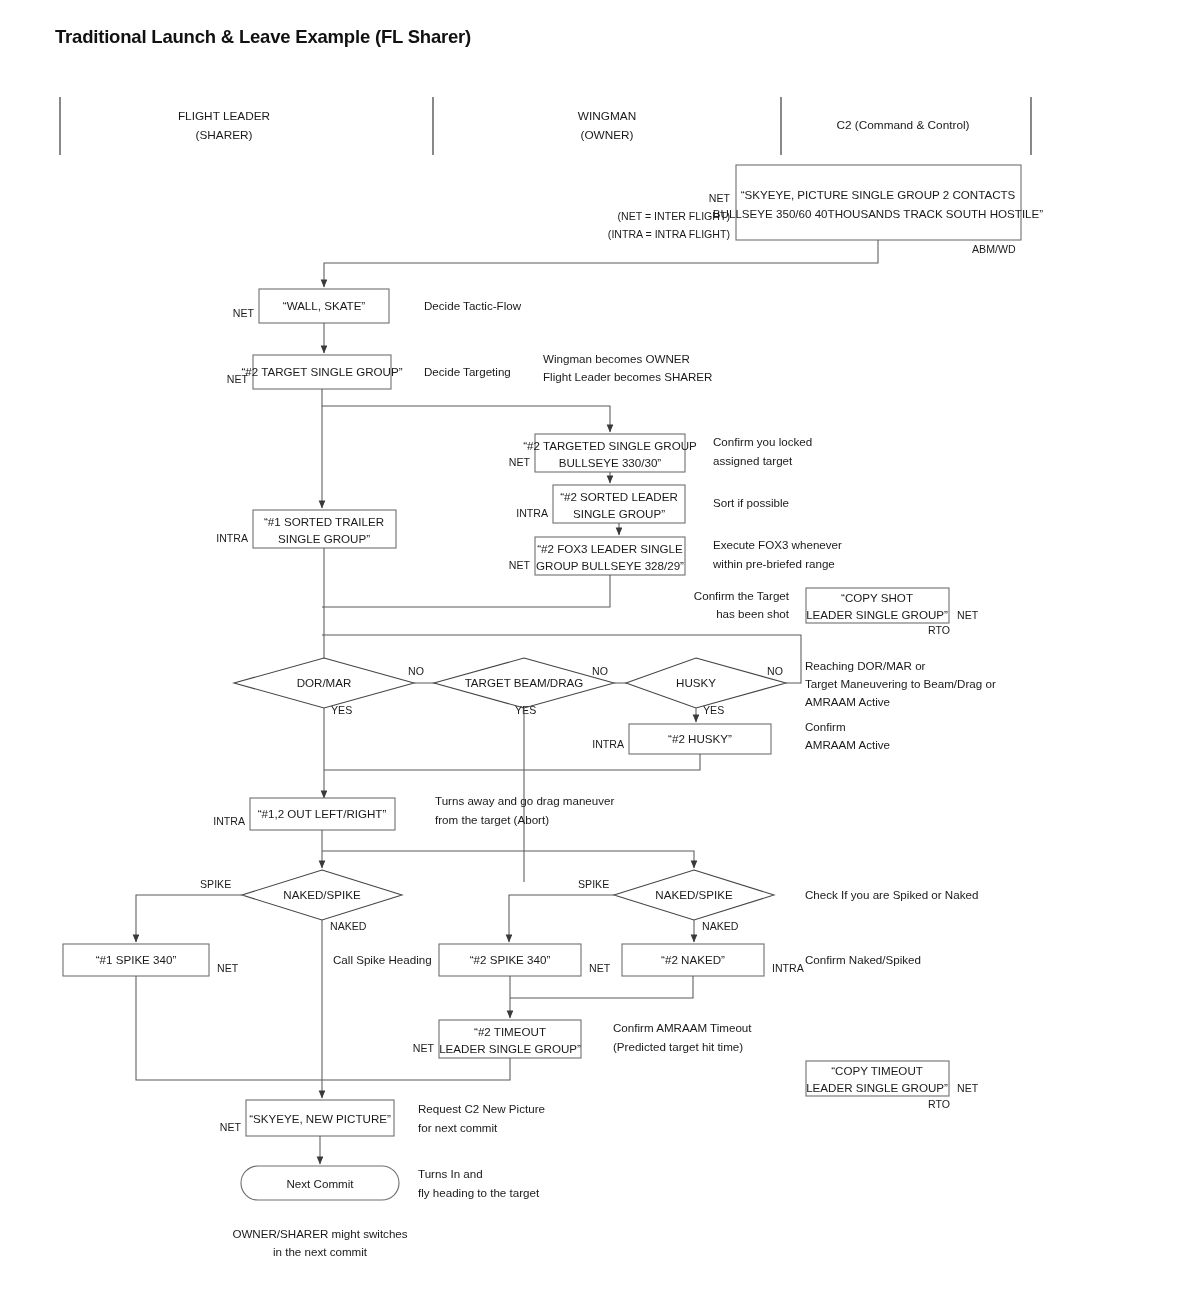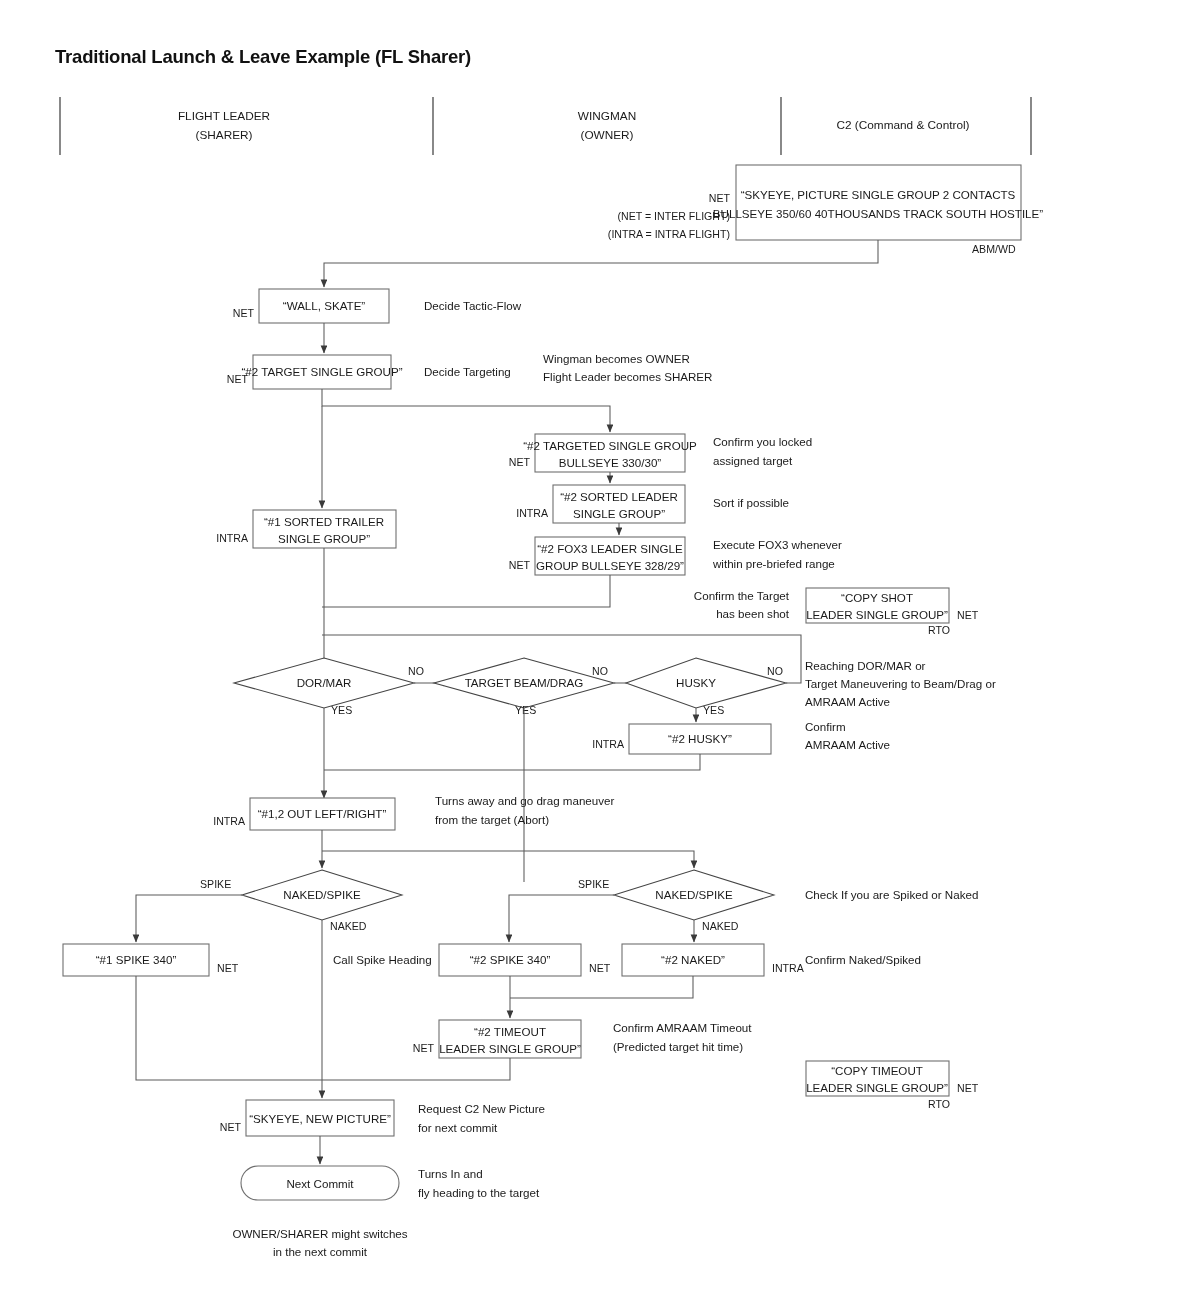--- a/index.html
+++ b/index.html
@@ -5,21 +5,20 @@
   html,body{margin:0;padding:0;background:#ffffff;}
   body{
     width:1192px;height:1291px;position:relative;overflow:hidden;
     font-family:"Liberation Sans","DejaVu Sans",sans-serif;
     color:#1a1a1a;
   }
   #page-title{
     position:absolute;left:55px;top:26px;
     font-size:18.5px;font-weight:bold;letter-spacing:-0.2px;
     color:#111111;
-    margin-top:20px;
   }
   svg#flow{position:absolute;left:0;top:0;width:1192px;height:1291px;}
   .bx{fill:#ffffff;stroke:#6f6f6f;stroke-width:1.1;}
   .ln{stroke:#5a5a5a;stroke-width:1.05;fill:none;}
   .dia{fill:#ffffff;stroke:#444444;stroke-width:1.05;}
   .colsep{stroke:#3a3a3a;stroke-width:1.2;}
   text{font-family:"Liberation Sans","DejaVu Sans",sans-serif;fill:#1a1a1a;}
   .t-box{font-size:11.6px;text-anchor:middle;}
   .t-note{font-size:11.6px;text-anchor:start;}
   .t-note-r{font-size:11.6px;text-anchor:end;}

